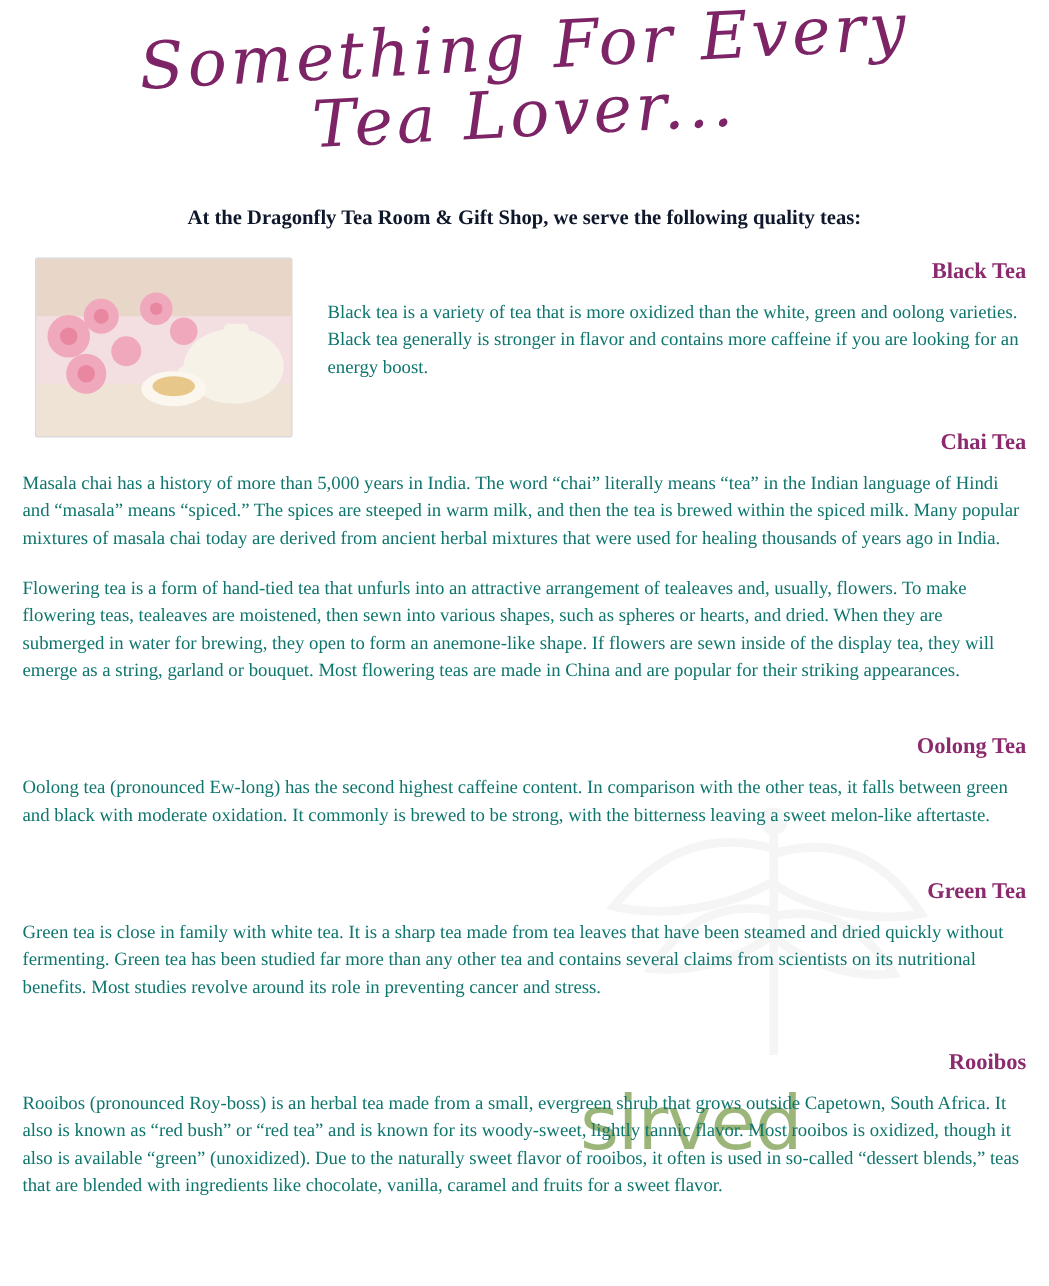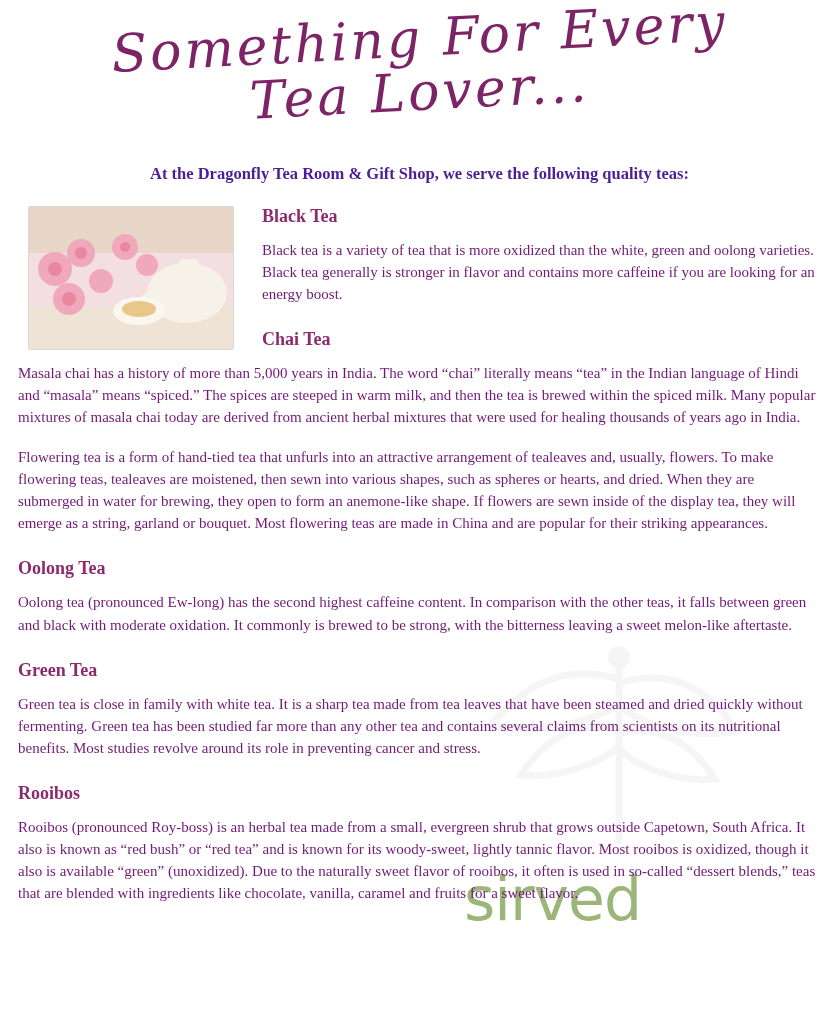--- a/index.html
+++ b/index.html
@@ -79,21 +79,21 @@
     letter-spacing: 3px;
     position: absolute;
     top: 62px;
     left: 0;
     right: 0;
     transform: rotate(-3deg);
   }
 
   .intro {
     text-align: center;
-    color: #4c1d95;
+    color: #0f172a;
     font-weight: bold;
     font-size: 16.5px;
     margin: 30px 0 22px 0;
   }
 
   .tea-photo {
     float: left;
     width: 204px;
     height: 142px;
     margin: 0 28px 10px 10px;
@@ -107,29 +107,30 @@
     position: absolute;
     inset: 0;
   }
 
   h2.tea-name {
     font-family: "Liberation Serif", serif;
     color: #8c2a6e;
     font-size: 18px;
     font-weight: bold;
     margin: 0 0 12px 0;
+    text-align: right;
   }
   h2.tea-name.spaced {
-    margin-top: 24px;
+    margin-top: 38px;
   }
   p.tea-desc {
     font-size: 15px;
     line-height: 1.47;
     margin: 0 0 18px 0;
-    color: #701a75;
+    color: #0f766e;
     text-align: left;
   }
   .with-photo {
     margin-left: 244px;
   }
   .block {
     clear: none;
   }
   .clearer { clear: both; height: 0; }
 </style>

